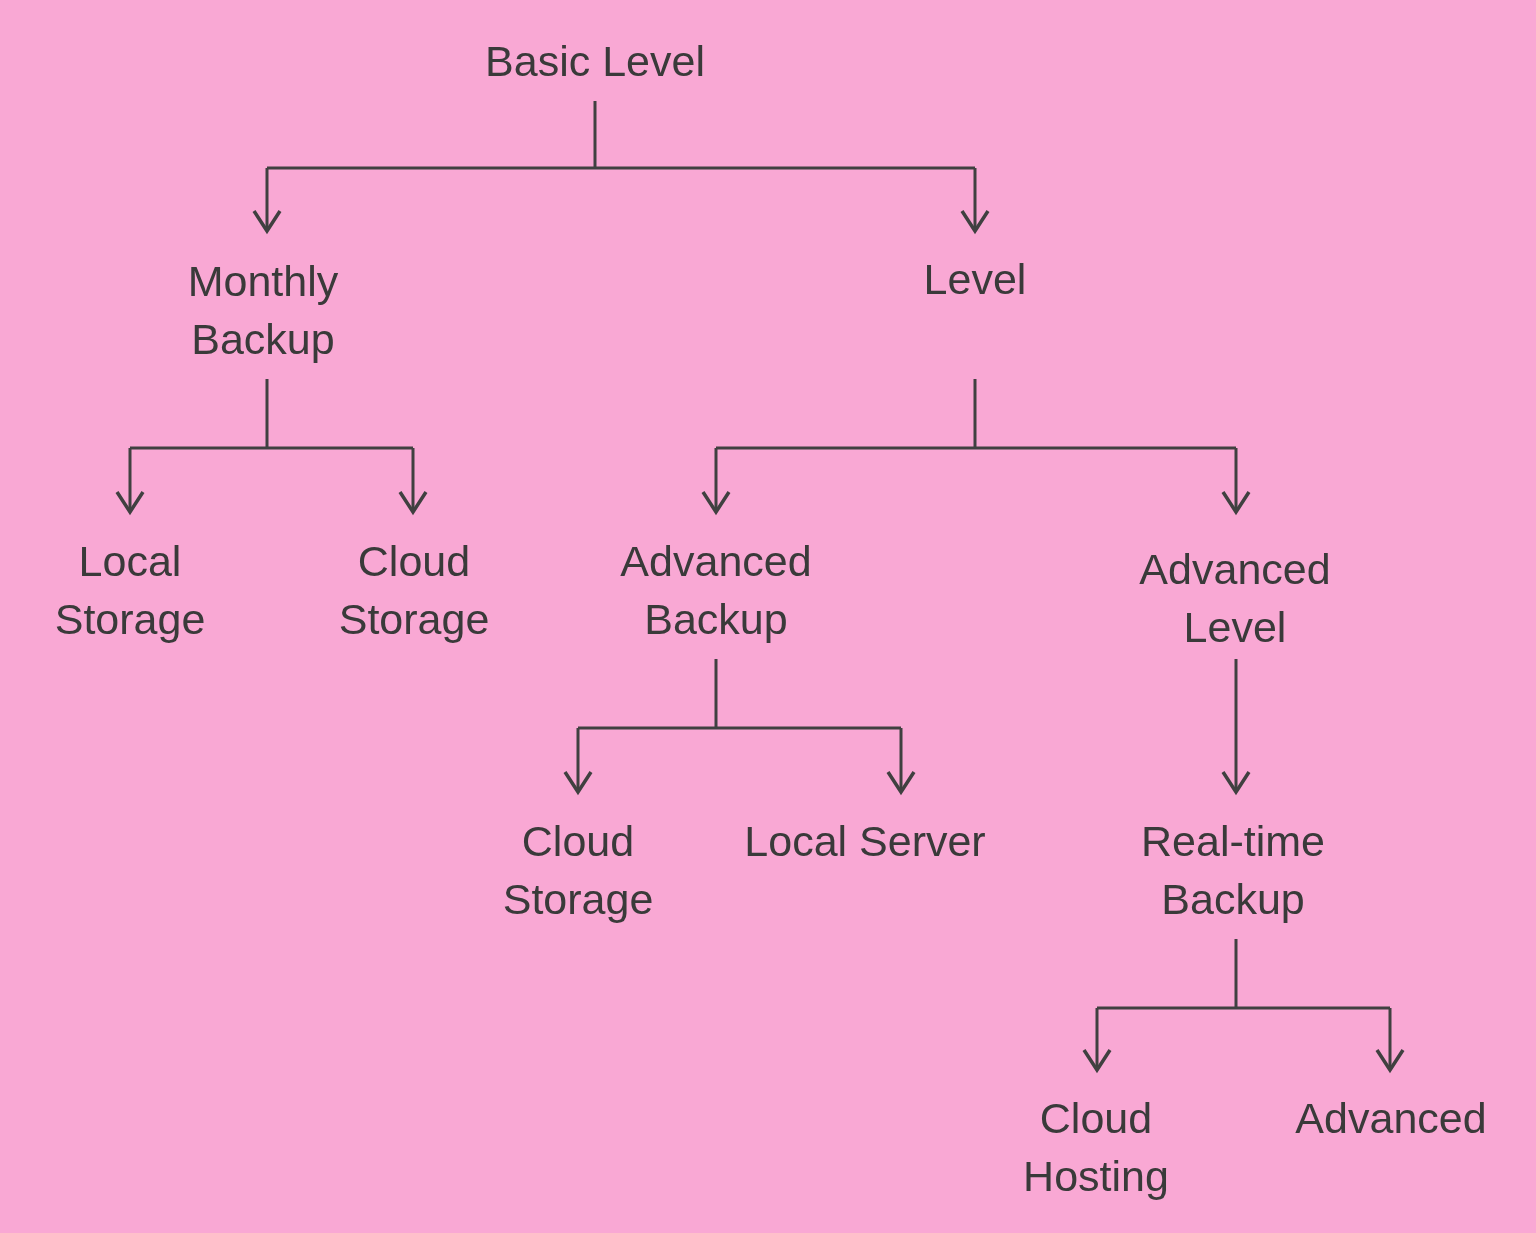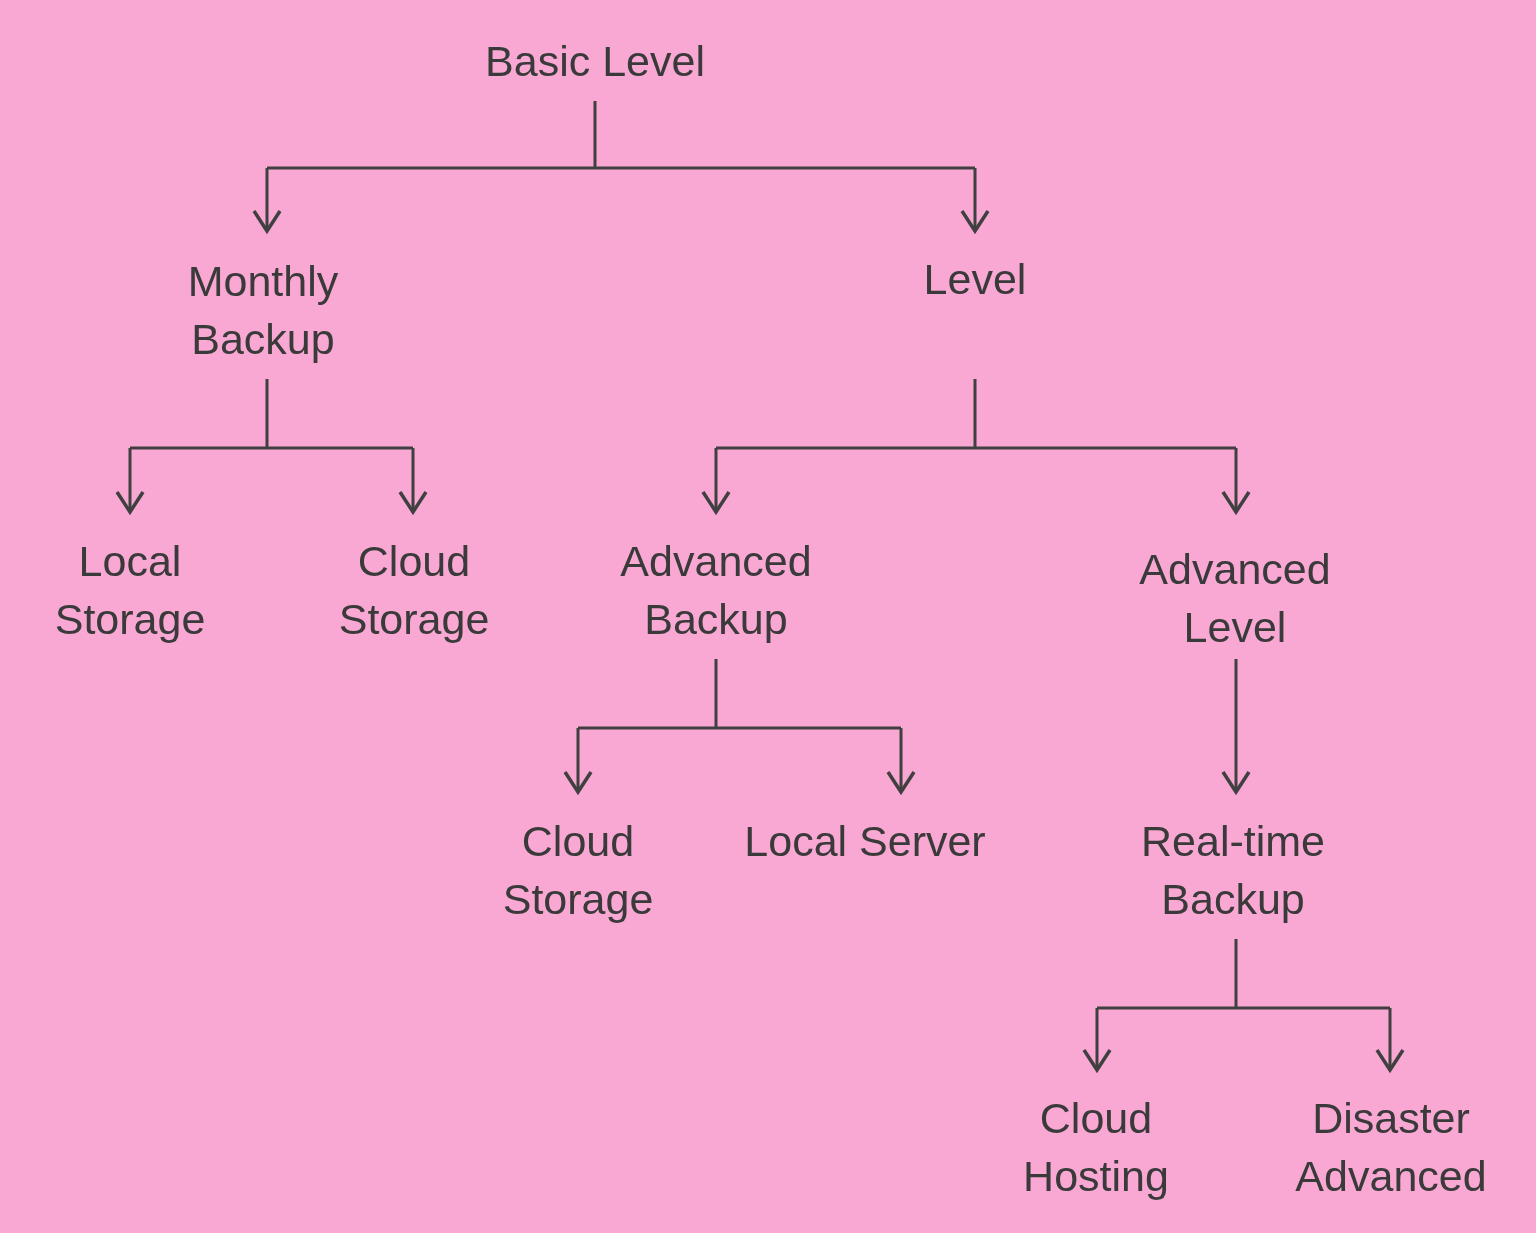--- a/index.html
+++ b/index.html
@@ -136,17 +136,16 @@
     <span class="line">Real-time</span>
     <span class="line">Backup</span>
   </div>
 
   <div class="node" style="left:1096px; top:1089px;">
     <span class="line">Cloud</span>
     <span class="line">Hosting</span>
   </div>
 
   <div class="node" style="left:1391px; top:1089px;">
-    <span class="line">Disaster</span>
     <span class="line">Advanced</span>
   </div>
 
 </div>
 
 </body></html>

